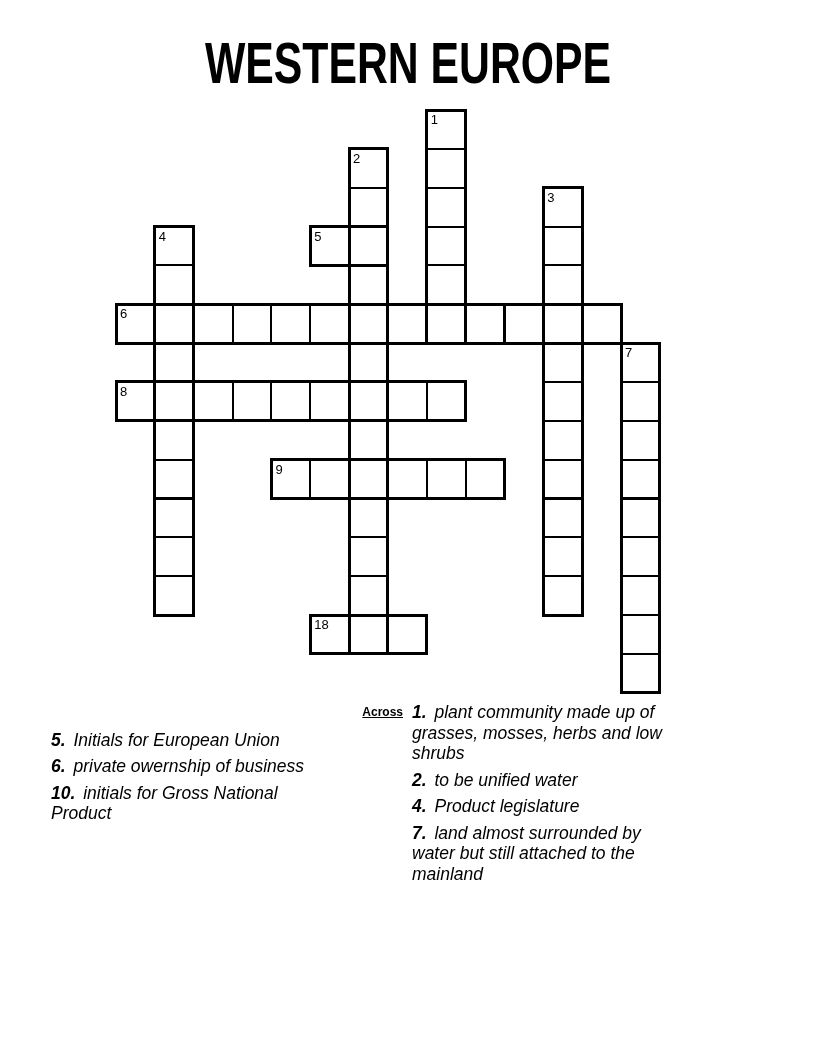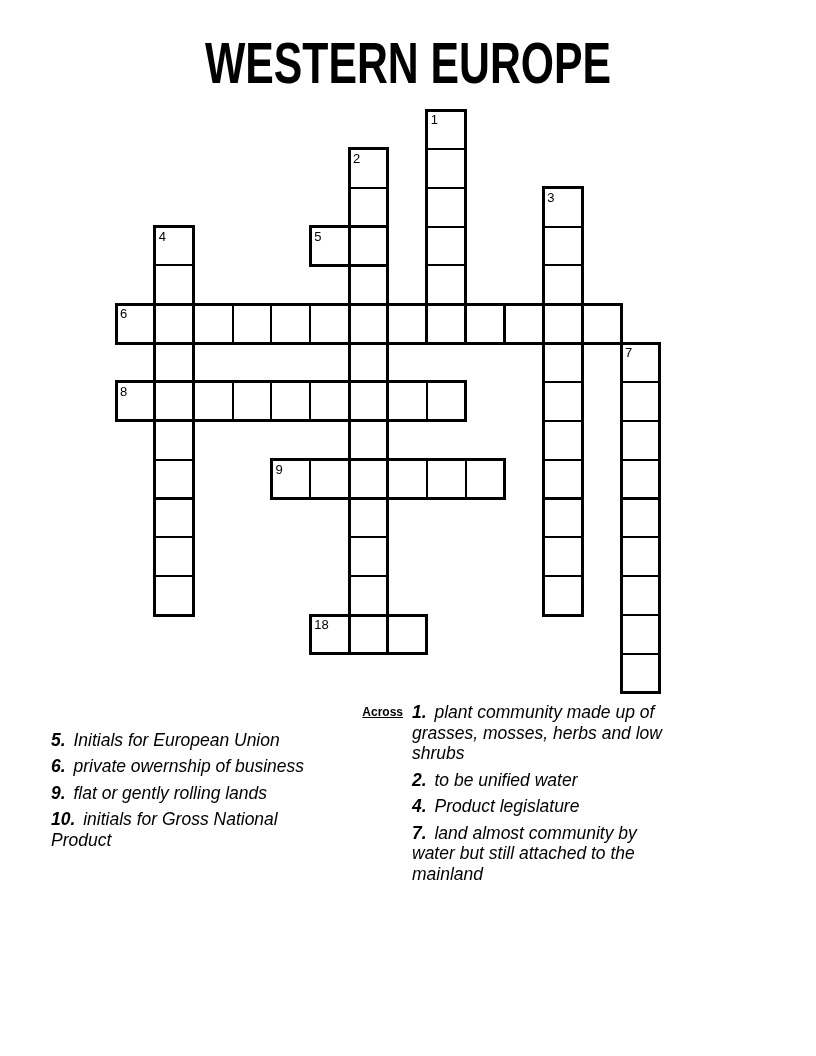--- a/index.html
+++ b/index.html
@@ -123,31 +123,30 @@
       <div class="wordbox" style="left: 192.75px; top: 503.55px; width: 119.55px; height: 41.85px;"></div>
       <span class="cellnum" style="left: 194.25px; top: 505.05px;">18</span>
     </div>
 
   <div class="clues">
     <section class="clue-col across">
       <h2 class="clue-header">Across</h2>
       <div id="across-list">
           <div class="clue"><span class="cnum">5.</span> <span class="ctext">Initials for European Union</span></div>
           <div class="clue"><span class="cnum">6.</span> <span class="ctext">private owernship of business</span></div>
-          <div class="clue"><span class="cnum">9.</span> <span class="ctext">flat or gently rolling lands</span></div>
           <div class="clue"><span class="cnum">10.</span> <span class="ctext">initials for Gross National
 Product</span></div>
         </div>
     </section>
     <section class="clue-col down">
       <div id="down-list">
           <div class="clue"><span class="cnum">1.</span> <span class="ctext">plant community made up of
 grasses, mosses, herbs and low
 shrubs</span></div>
           <div class="clue"><span class="cnum">2.</span> <span class="ctext">to be unified water</span></div>
           <div class="clue"><span class="cnum">4.</span> <span class="ctext">Product legislature</span></div>
-          <div class="clue"><span class="cnum">7.</span> <span class="ctext">land almost community by
+          <div class="clue"><span class="cnum">7.</span> <span class="ctext">land almost surrounded by
 water but still attached to the
 mainland</span></div>
         </div>
     </section>
   </div>
 </div>
 
 </body></html>

